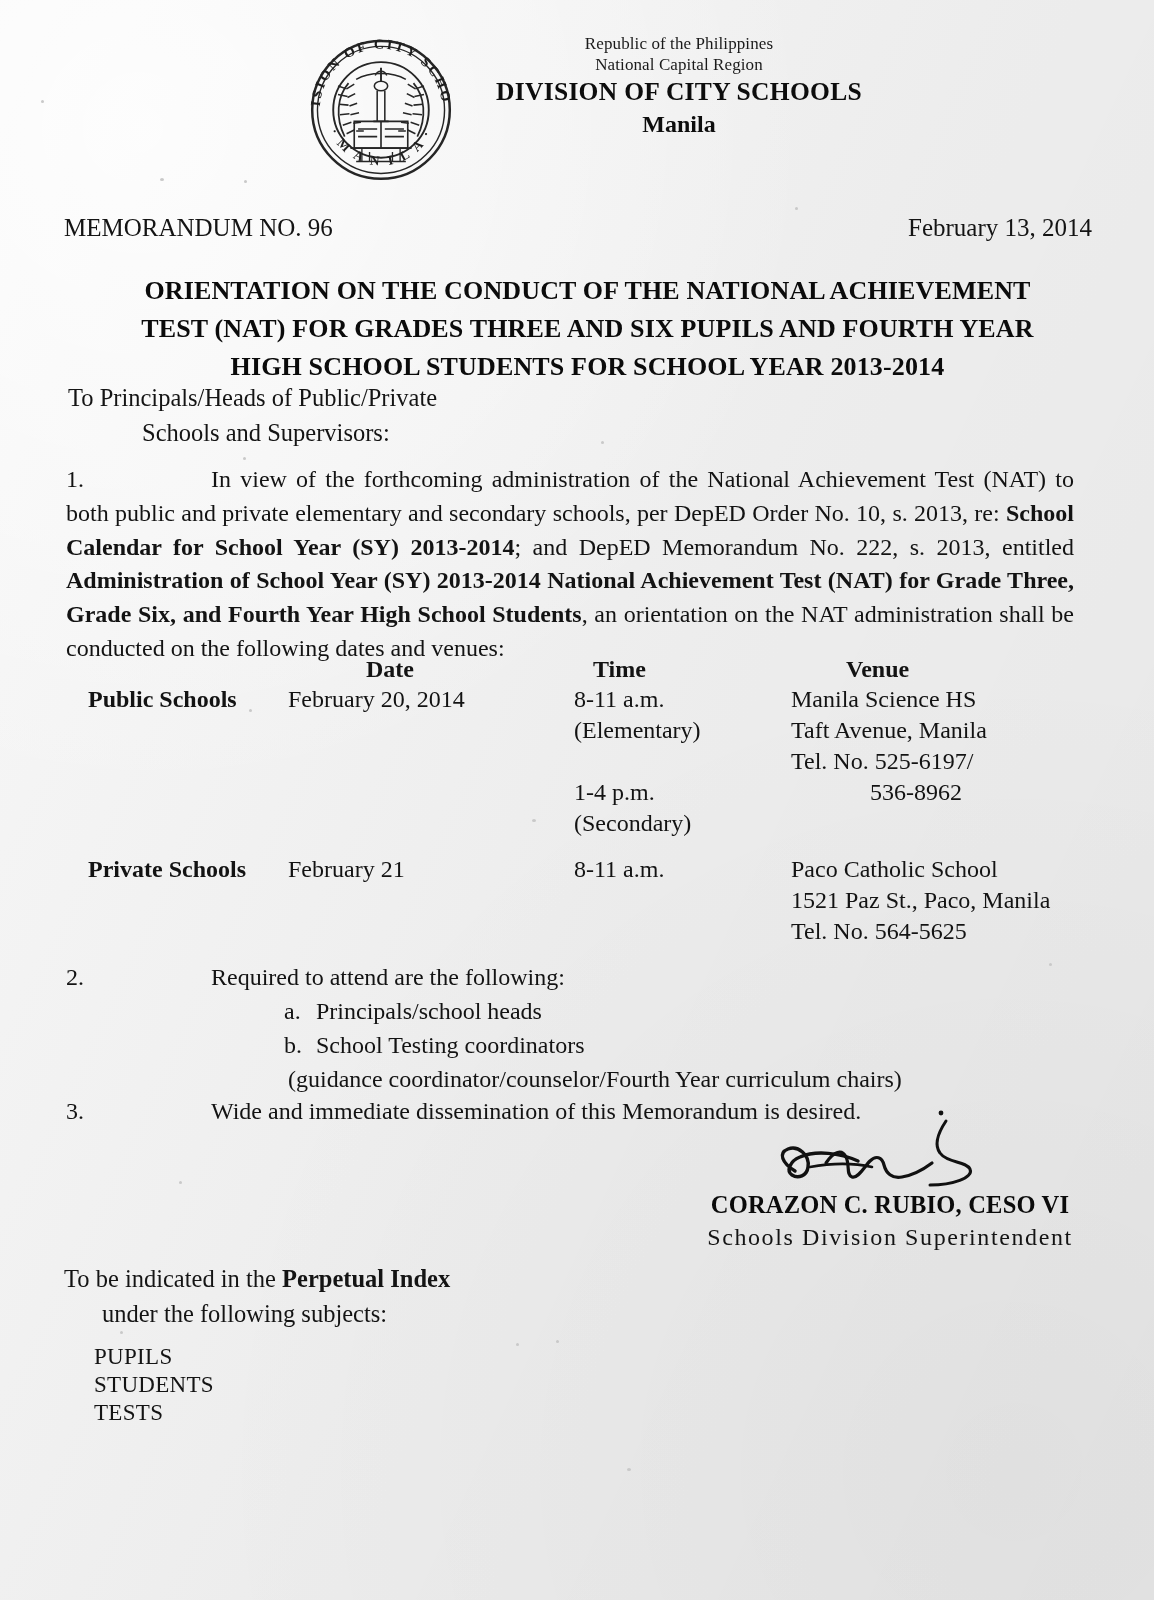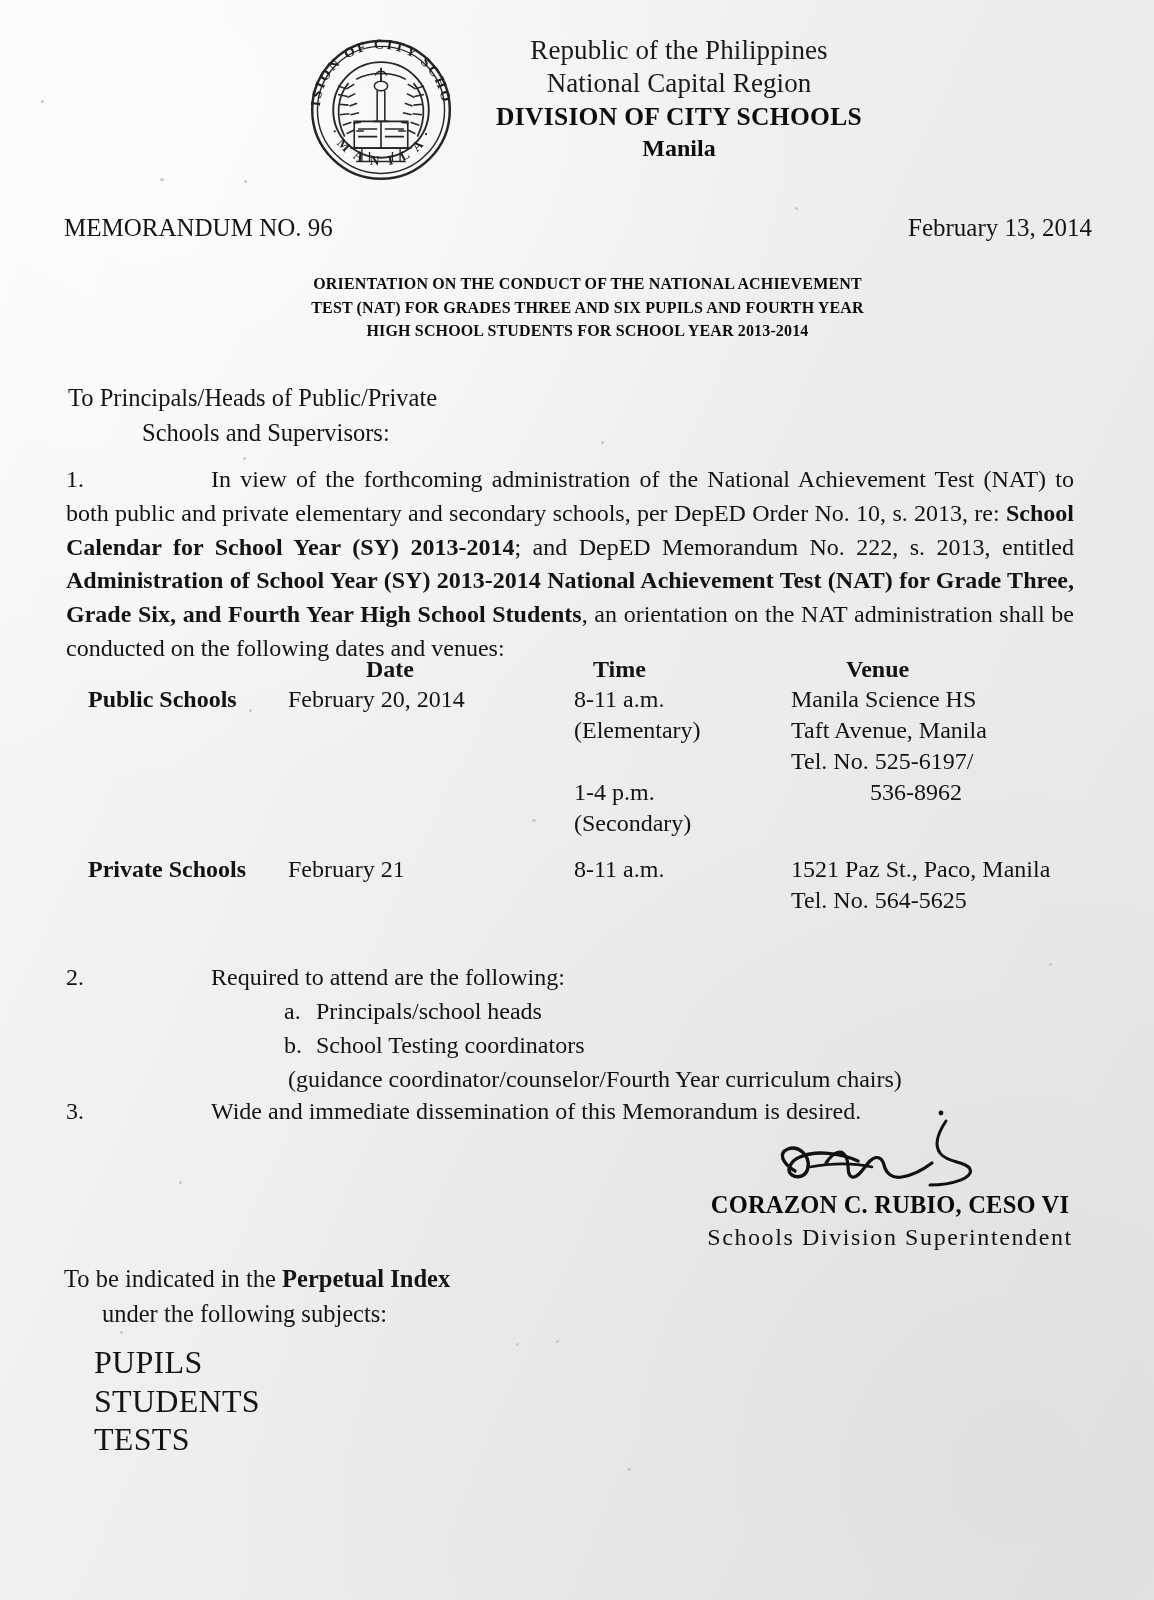--- a/index.html
+++ b/index.html
@@ -49,21 +49,21 @@
     flex: 0 0 auto;
   }
   .seal-wrap svg { display: block; width: 100%; height: 100%; }
 
   .letterhead-text {
     padding-top: 12px;
     text-align: center;
     line-height: 1.22;
   }
   .lh-line {
-    font-size: 27px;
+    font-size: 17px;
     letter-spacing: 0.1px;
     color: #1a1a1a;
     white-space: nowrap;
   }
   .lh-div {
     font-size: 25.5px;
     font-weight: bold;
     letter-spacing: 0.3px;
     color: #0d0d0d;
     white-space: nowrap;
@@ -86,21 +86,21 @@
     font-size: 25px;
     color: #141414;
   }
 
   
   .doctitle {
     position: absolute;
     left: 116px; right: 95px; top: 272px;
     text-align: center;
     font-weight: bold;
-    font-size: 16px;
+    font-size: 26px;
     line-height: 1.47;
     letter-spacing: 0.15px;
     color: #0b0b0b;
   }
   .doctitle div { white-space: nowrap; }
 
   
   .addressee {
     position: absolute;
     left: 68px; top: 381px;
@@ -199,21 +199,21 @@
     left: 64px; top: 1262px;
     font-size: 24.5px;
     line-height: 1.42;
     color: #141414;
   }
   .indexblock .ind { padding-left: 38px; display: block; }
   .indexblock b { font-weight: bold; text-align: center; }
   .subjects {
     position: absolute;
     left: 94px; top: 1343px;
-    font-size: 32px;
+    font-size: 23px;
     line-height: 1.21;
     color: #141414;
     letter-spacing: 0.3px;
   }
 
   
   .speck { position: absolute; background: #c9c9c9; border-radius: 50%; z-index: 2; }
 </style>
 </head>
 <body>
@@ -326,20 +326,21 @@
         <span class="line-h" style="display:block">Tel. No. 525-6197/</span>
         <span class="line-h venue-center">536-8962</span>
       </span>
     </div>
 
     <div class="srow" style="height:110px;">
       <span class="col-label">Private Schools</span>
       <span class="col-date">February 21</span>
       <span class="col-time">8-11 a.m.</span>
       <span class="col-venue" style="position:absolute; left:725px;">
+        <span class="line-h" style="display:block">Paco Catholic School</span>
         <span class="line-h" style="display:block">1521 Paz St., Paco, Manila</span>
         <span class="line-h" style="display:block">Tel. No. 564-5625</span>
       </span>
     </div>
   </div>
 
   <div class="item2">
     <span class="num">2.</span><span>Required to attend are the following:</span>
     <span class="sub">
       <span class="ltr">a.</span><span>Principals/school heads</span>

